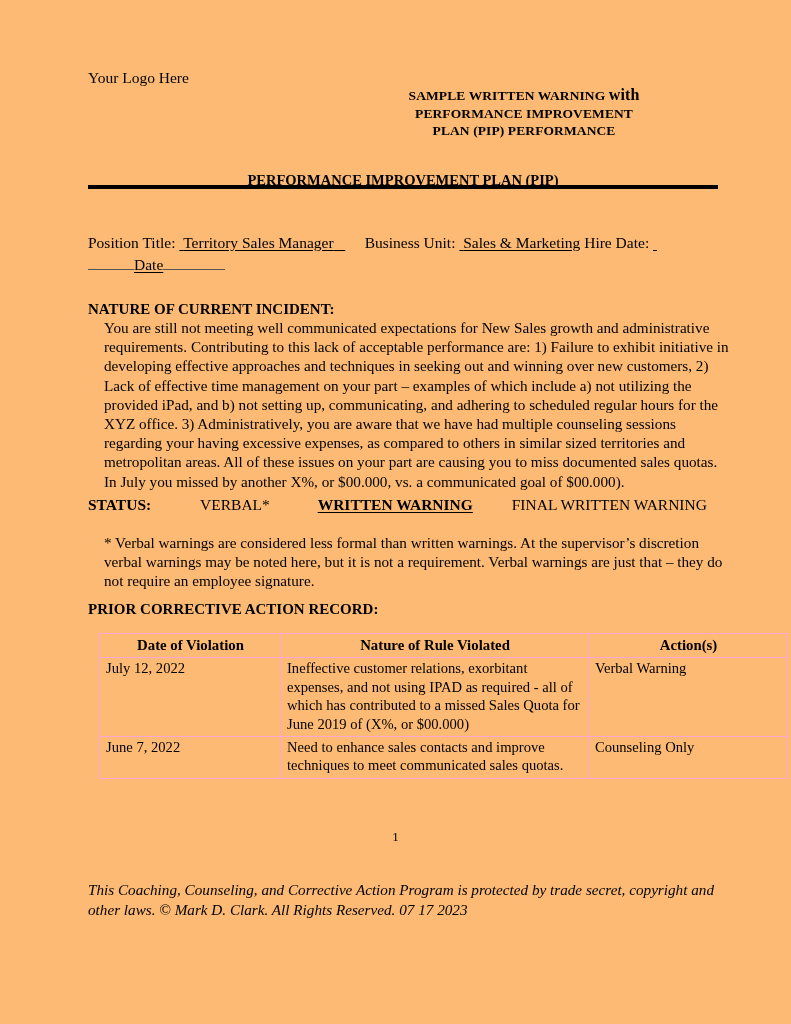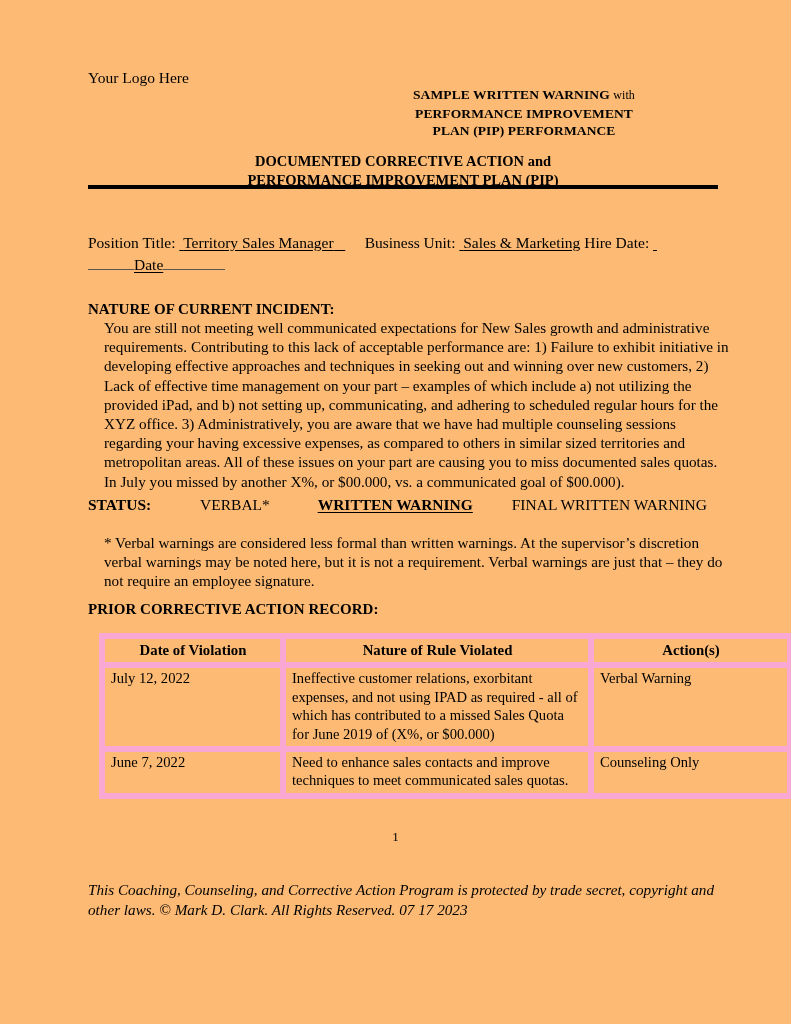--- a/index.html
+++ b/index.html
@@ -37,22 +37,22 @@
     left: 330px;
     top: 86px;
     width: 388px;
     text-align: center;
     font-weight: bold;
     font-size: 13.5px;
     line-height: 17.5px;
     letter-spacing: 0.1px;
   }
   .title-right .with {
-    font-size: 12px;
-    font-weight: normal;
+    font-size: 16px;
+    font-weight: bold;
   }
   .title-center {
     position: absolute;
     left: 88px;
     top: 152px;
     width: 630px;
     text-align: center;
     font-weight: bold;
     font-size: 14.5px;
     line-height: 19px;
@@ -146,21 +146,21 @@
     left: 99px;
     top: 633px;
     width: 688px;
     border-collapse: collapse;
     font-size: 14.6px;
     line-height: 18.4px;
     table-layout: fixed;
   }
   .record-table th,
   .record-table td {
-    border: 6px solid #f9a8d4;
+    border: 1px solid #f9a8d4;
     padding: 1px 5px 3px 6px;
     vertical-align: top;
     text-align: left;
   }
   .record-table th {
     text-align: center;
     font-weight: bold;
     font-size: 14.8px;
     padding-top: 2px;
     padding-bottom: 3px;
@@ -194,21 +194,21 @@
 
   <div class="logo-line">Your Logo Here</div>
 
   <div class="title-right">
     <span>SAMPLE WRITTEN WARNING </span><span class="with">with</span><br>
     <span>PERFORMANCE IMPROVEMENT</span><br>
     <span>PLAN (PIP) PERFORMANCE</span>
   </div>
 
   <div class="title-center">
-    <span>DOCUMENTED CORRECTIVE ACTION and</span><br>
+    <br>
     <span>PERFORMANCE IMPROVEMENT PLAN (PIP)</span>
   </div>
 
   <div class="rule"></div>
 
   <div class="fields">
 
     <div class="field-row row2">
       <span>Position Title:</span>
       <span class="u">&nbsp;<span>Territory Sales Manager</span>&nbsp;&nbsp;&nbsp;</span>

